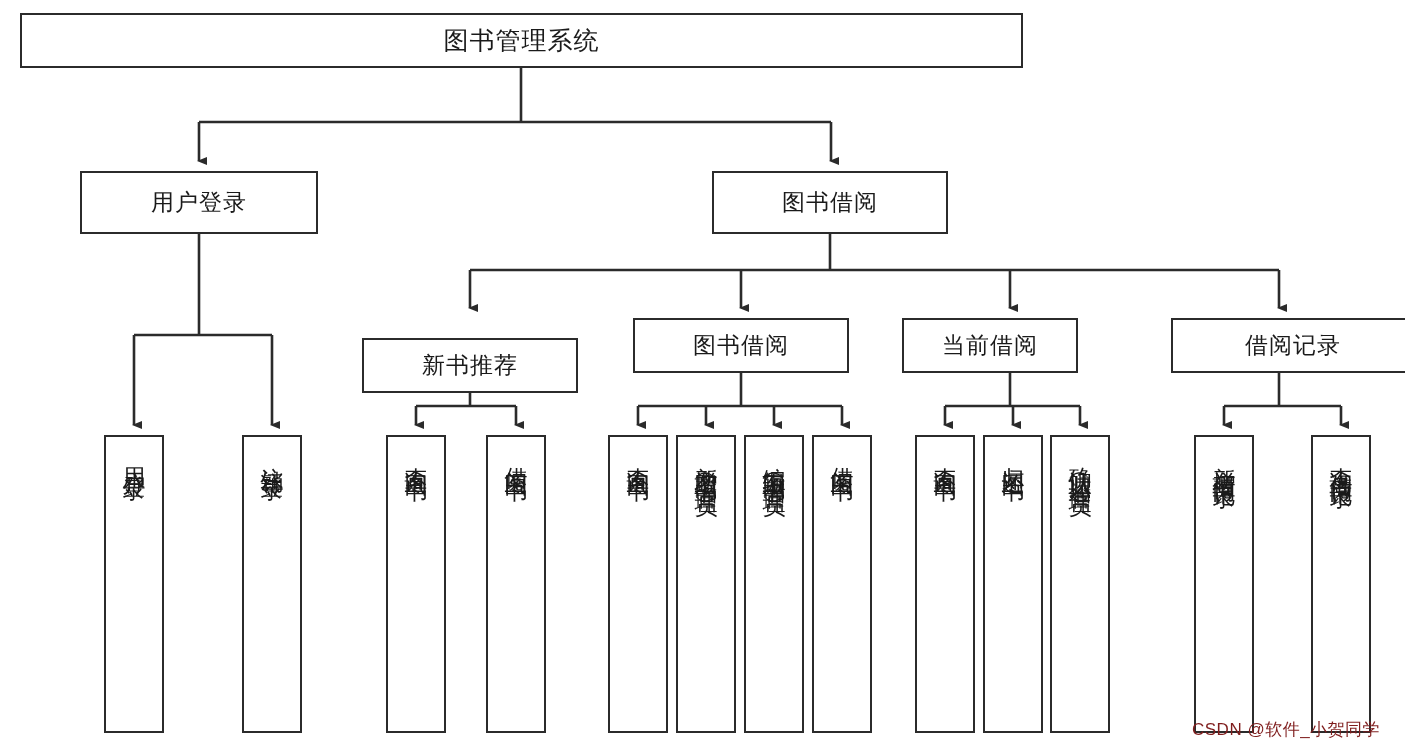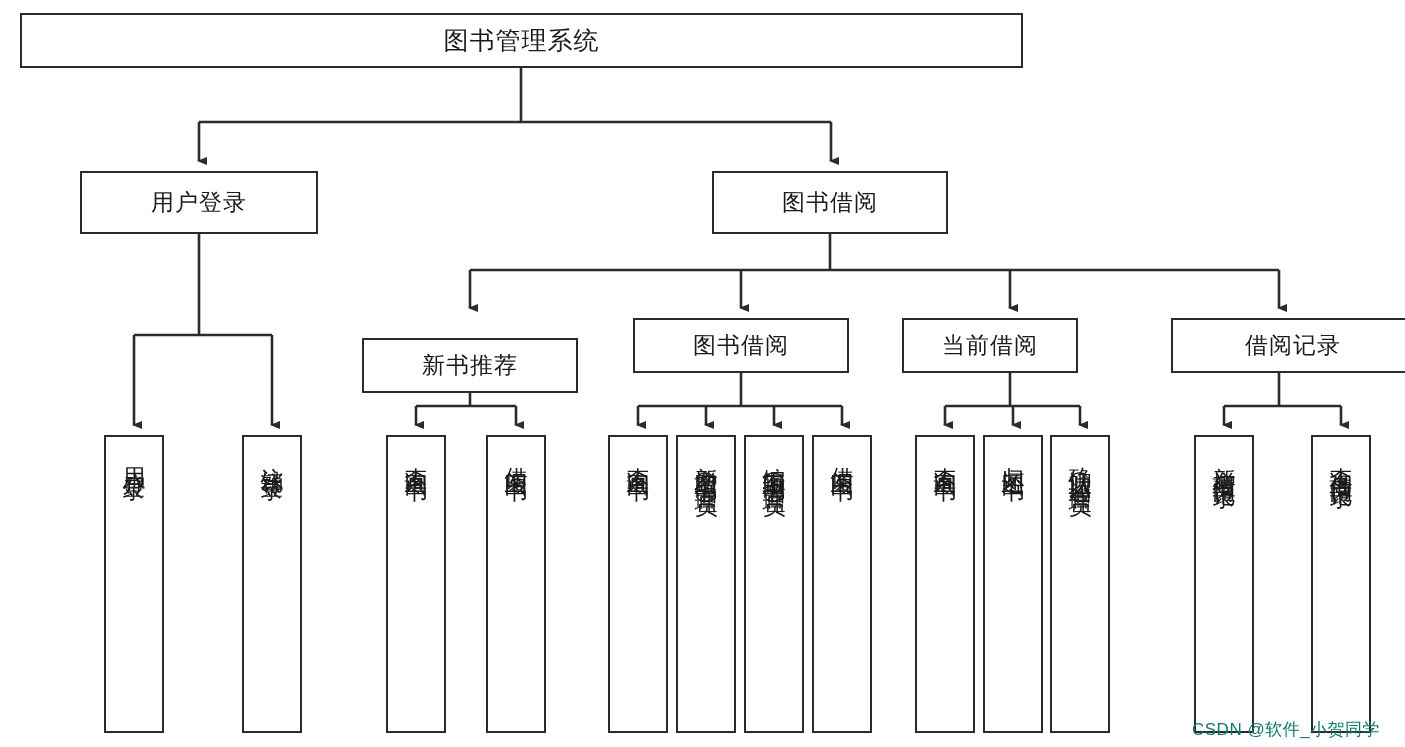--- a/index.html
+++ b/index.html
@@ -208,15 +208,15 @@
   </div>
 
   <div class="node vertical" style="left: 1194px; top: 435px; width: 60px; height: 298px; background: rgb(255, 255, 255); border-color: rgb(43, 43, 43); color: rgb(26, 26, 26);">
     <span class="node-label">新增借阅记录</span>
   </div>
 
   <div class="node vertical" style="left: 1311px; top: 435px; width: 60px; height: 298px; background: rgb(255, 255, 255); border-color: rgb(43, 43, 43); color: rgb(26, 26, 26);">
     <span class="node-label">查询借阅记录</span>
   </div>
 
-  <div class="watermark" style="left: 1192px; top: 718px; color: #0f766e;">CSDN @软件_小贺同学</div>
+  <div class="watermark" style="left: 1192px; top: 718px; color: #7f1d1d;">CSDN @软件_小贺同学</div>
 
 </div>
 
 </body></html>

